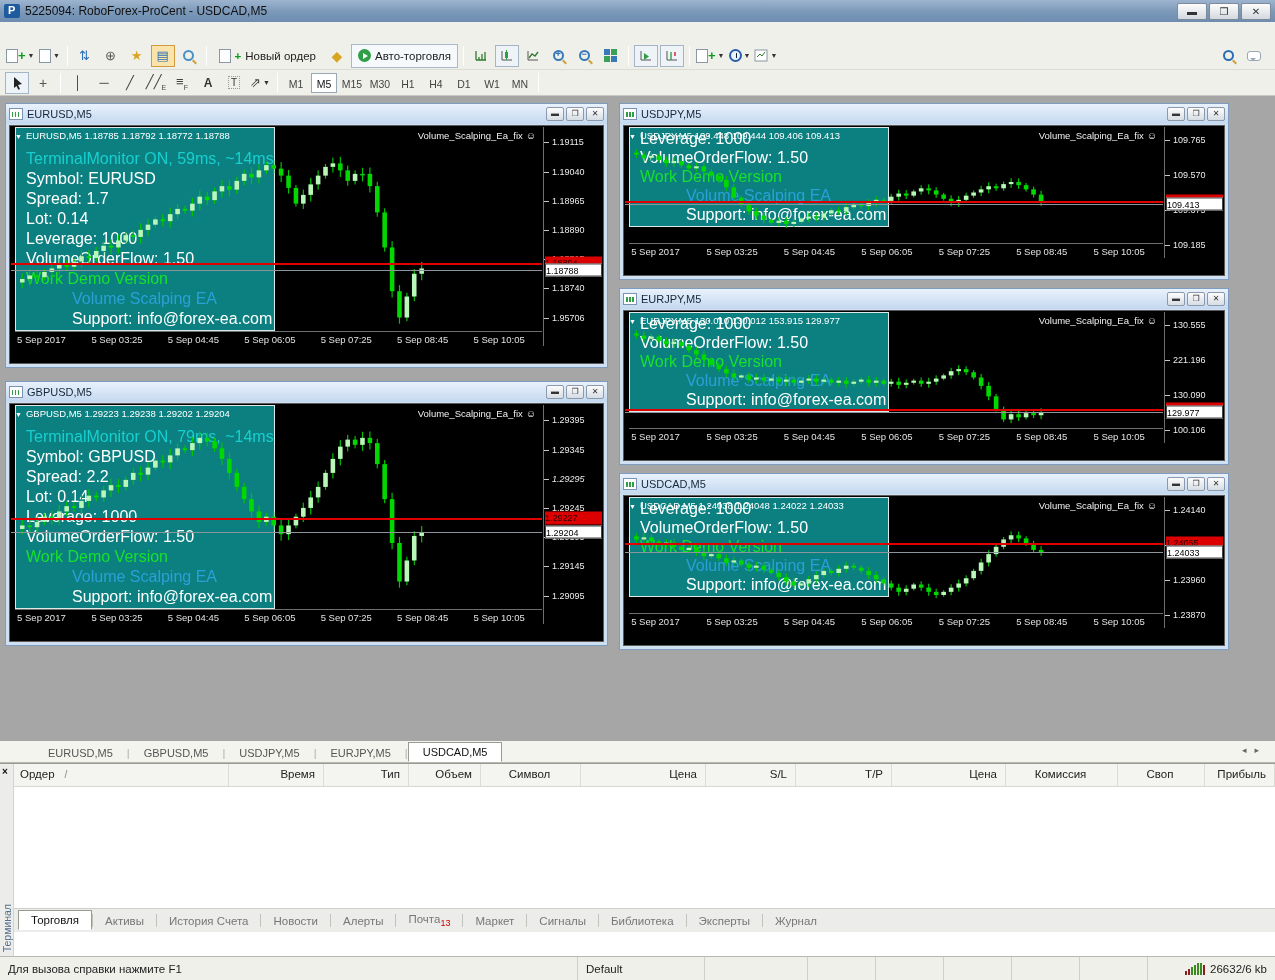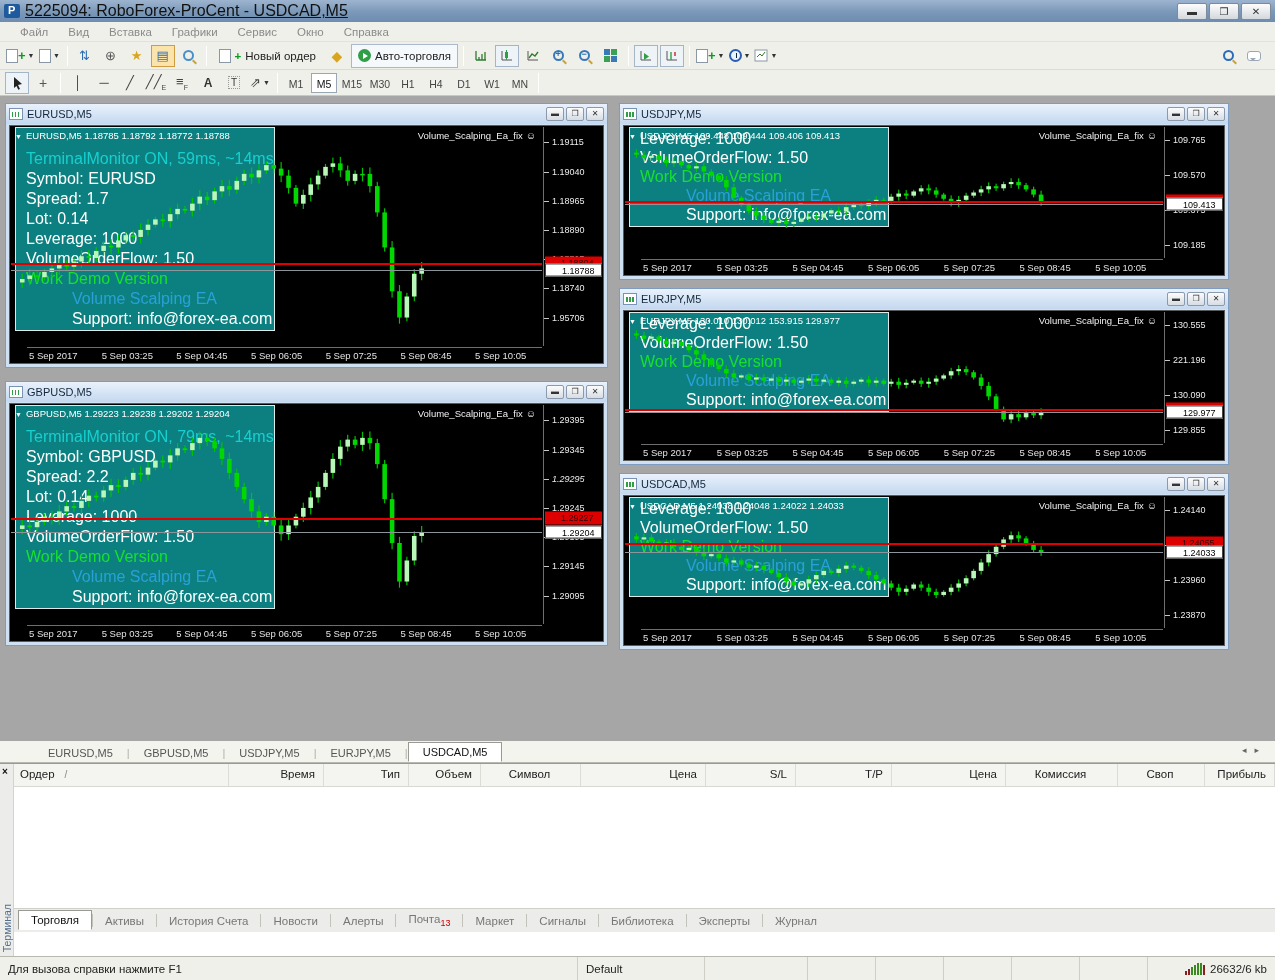--- a/index.html
+++ b/index.html
@@ -4,21 +4,21 @@
 <style>
 * { margin:0; padding:0; box-sizing:border-box; }
 html,body { width:1275px; height:980px; overflow:hidden; font-family:"Liberation Sans", sans-serif; }
 .app { position:relative; width:1275px; height:980px; background:#f0f0eb; }
 
 
 .titlebar { position:absolute; left:0; top:0; right:0; height:22px;
   background:linear-gradient(#9db4cf,#7b98b8 55%,#6d8cb0); display:flex; align-items:center; padding:0 4px; }
 .app-icon { width:16px; height:14px; background:#1d5a9e; border-radius:2px; margin-right:5px; position:relative; }
 .app-icon:after { content:"P"; position:absolute; left:4px; top:0px; color:#fff; font-size:11px; font-weight:bold; }
-.titletext { font-size:16px; color:#111; flex:1;text-decoration:underline; }
+.titletext { font-size:12px; color:#111; flex:1; }
 .winbtns { display:flex; gap:2px; }
 .wbtn { width:30px; height:17px; border:1px solid #7d8a99; border-radius:2px;
   background:linear-gradient(#fdfdfd,#d3d8de); font-size:10px; color:#333; text-align:center; line-height:15px; }
 
 
 .menubar { position:absolute; left:0; top:22px; right:0; height:20px; background:#f0f0eb; border-bottom:1px solid #e2e2da; display:flex; align-items:center; padding-left:10px;}
 .menu-item { font-size:11.5px; color:#8a8a8a; padding:0 10px; }
 
 
 .toolbar1 { position:absolute; left:0; top:42px; right:0; height:28px; background:#f0f0eb; border-bottom:1px solid #dcdcd4; display:flex; align-items:center; padding-left:4px; }
@@ -55,36 +55,36 @@
 .cwin { position:absolute; background:#cfe0f2; border:1px solid #7e9cc0; }
 .cw-title { height:20px; background:linear-gradient(#e9f2fc,#c4d8ef); display:flex; align-items:center; padding:0 3px; }
 .cw-icon { width:14px; height:12px; border:1px solid #7a93b3; background:#fff; margin-right:4px; position:relative; }
 .cw-icon:after { content:""; position:absolute; left:2px; top:3px; width:8px; height:5px; background:repeating-linear-gradient(90deg,#2f9e44 0 1.5px,#fff 1.5px 3px); }
 .cw-name { flex:1; font-size:11px; color:#14273c; }
 .cw-btns { display:flex; gap:2px; }
 .cbtn { width:18px; height:14px; border:1px solid #8a99ab; border-radius:2px; background:linear-gradient(#fcfcfc,#d7dde4); font-size:8px; color:#333; text-align:center; line-height:12px; }
 .cw-body { position:absolute; left:3px; right:3px; top:21px; bottom:3px; background:#000; border:1px solid #5a5a5a; }
 .plot { position:absolute; left:1px; top:1px; right:61px; bottom:17px; overflow:hidden; }
 .paxis { position:absolute; top:1px; right:0; width:60px; bottom:17px; border-left:1px solid #6e6e6e; overflow:hidden; }
-.taxis { position:absolute; left:17px; right:61px; bottom:0; height:16px; border-top:1px solid #6e6e6e; }
+.taxis { position:absolute; left:5px; right:61px; bottom:0; height:32px; border-top:1px solid #6e6e6e; }
 .candle-svg { position:absolute; inset:0; width:100%; height:100%; z-index:2; }
 .overlay { position:absolute; left:4px; top:0; background:#0c8080; border:1px solid #ddeaea; z-index:1; }
 .ovl-line { position:absolute; left:10px; font-size:16px; white-space:nowrap; }
 .ovl-line.ind { left:56px; }
 .c-white { color:#fff; } .c-cyan { color:#17cfcf; } .c-green { color:#17e02c; } .c-blue { color:#2aa0d8; }
 .info-line { position:absolute; left:4px; top:3px; font-size:9.5px; color:#fff; z-index:4; white-space:nowrap; }
 .info-line .tri { font-size:7px; margin-right:4px; }
 .ea-label { position:absolute; right:6px; top:3px; font-size:9.5px; color:#f0f0f0; z-index:4; }
 .ea-label .smile { font-size:10px; margin-left:3px; }
 .hline { position:absolute; left:0; right:0; height:1px; z-index:3; }
 .hline.red { background:#e00000; height:2px; }
 .hline.gray { background:#8d949a; }
 .ptick { position:absolute; left:8px; font-size:9px; color:#ececec; transform:translateY(-50%); z-index:1; }
 .pdash { position:absolute; left:0; width:5px; height:1px; background:#c8c8c8; z-index:1; }
-.badge { position:absolute; left:1px; right:1px; height:13px; font-size:9px; text-align:left; padding-left:16px; line-height:13px; transform:translateY(-50%); }
+.badge { position:absolute; left:1px; right:1px; height:13px; font-size:9px; text-align:left; padding-left:0; line-height:13px; transform:translateY(-50%); }
 .badge.red { background:#dd0000; color:#2a0000; z-index:2; }
 .badge.white { background:#fff; color:#000; border:1px solid #444; z-index:3; }
 .ttick { position:absolute; top:2px; font-size:9.5px; color:#e2e2e2; white-space:nowrap; }
 
 
 .chart-tabs { position:absolute; left:0; top:741px; width:1275px; height:22px; background:#f4f4ef; border-bottom:1px solid #b8b8b0; display:flex; align-items:flex-end; padding-left:34px; }
 .ctab { font-size:11px; color:#555; padding:3px 14px; white-space:nowrap; }
 .ctab.on { background:#fff; border:1px solid #9a9a94; border-bottom-color:#fff; color:#111; }
 .ctab-sep { color:#b0b0a8; font-size:11px; padding-bottom:3px; }
 .tab-arrows { position:absolute; right:8px; top:4px; font-size:9px; color:#666; letter-spacing:8px; }
@@ -125,29 +125,20 @@
   <div class="titlebar">
     <span class="app-icon"></span>
     <span class="titletext">5225094: RoboForex-ProCent - USDCAD,M5</span>
     <span class="winbtns">
       <span class="wbtn">▬</span>
       <span class="wbtn">❒</span>
       <span class="wbtn">✕</span>
     </span>
   </div>
 
-  <div class="menubar" id="menubar">
-      <span class="menu-item">Файл</span>
-      <span class="menu-item">Вид</span>
-      <span class="menu-item">Вставка</span>
-      <span class="menu-item">Графики</span>
-      <span class="menu-item">Сервис</span>
-      <span class="menu-item">Окно</span>
-      <span class="menu-item">Справка</span>
-    </div>
   <div class="toolbar1" id="toolbar1">
       <div class="tb ">
         <span class="doc"></span>
         <span class="g-green">+</span>
         <span class="caret">▼</span>
       </div>
       <div class="tb ">
         <span class="doc"></span>
         <span class="caret">▼</span>
       </div>
@@ -940,21 +931,21 @@
         <div class="ea-label"><span class="ea-txt">Volume_Scalping_Ea_fix</span><span class="smile">☺</span></div>
       </div>
       <div class="paxis">
             <div class="pdash" style="top: 10%;"></div>
             <div class="ptick" style="top: 10%;">130.555</div>
             <div class="pdash" style="top: 36.6667%;"></div>
             <div class="ptick" style="top: 36.6667%;">221.196</div>
             <div class="pdash" style="top: 63.3333%;"></div>
             <div class="ptick" style="top: 63.3333%;">130.090</div>
             <div class="pdash" style="top: 90%;"></div>
-            <div class="ptick" style="top: 90%;">129.855</div>
+            <div class="ptick" style="top: 90%;">100.106</div>
             <div class="badge red" style="top: 74%;">129.977</div>
             <div class="badge white" style="top: 76.08%;">129.977</div>
           </div>
       <div class="taxis">
             <div class="ttick" style="left: 0.4%;">5 Sep 2017</div>
             <div class="ttick" style="left: 14.5%;">5 Sep 03:25</div>
             <div class="ttick" style="left: 29%;">5 Sep 04:45</div>
             <div class="ttick" style="left: 43.5%;">5 Sep 06:05</div>
             <div class="ttick" style="left: 58%;">5 Sep 07:25</div>
             <div class="ttick" style="left: 72.5%;">5 Sep 08:45</div>

